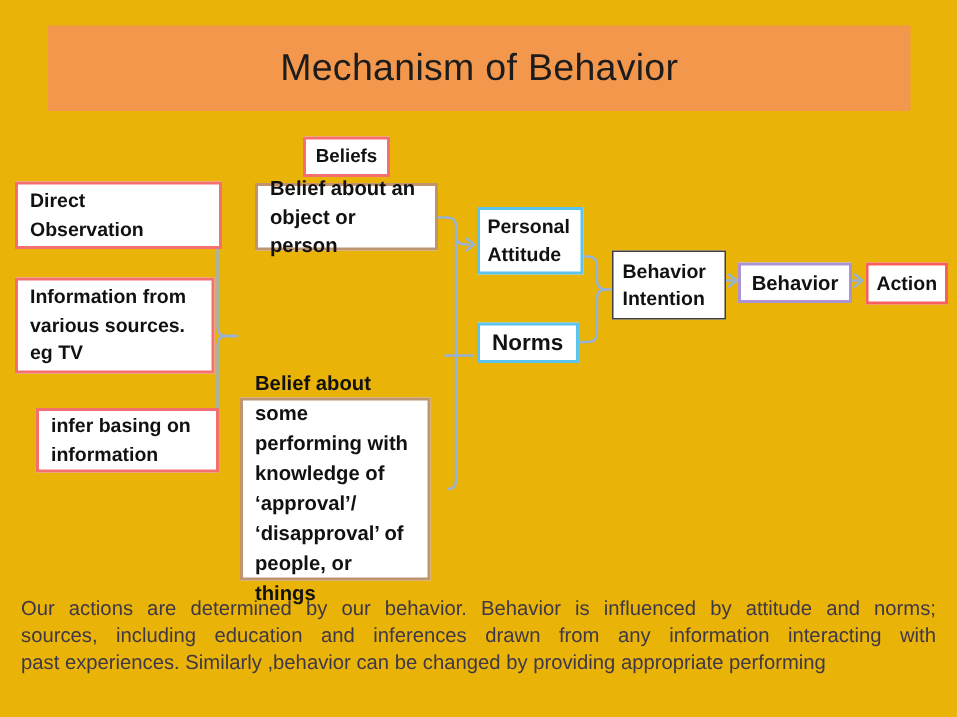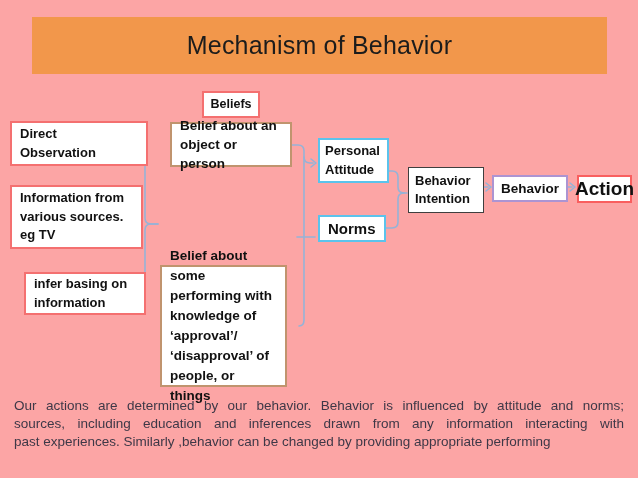--- a/index.html
+++ b/index.html
@@ -1,17 +1,17 @@
 <!DOCTYPE html>
 <html style="--title-bg: #F2974B; --source-border: #F47070; --belief-border: #C0946E; --attitude-border: #5BC3EC; --intention-border: #3F3F3F; --behavior-border: #AC94D2; --action-border: #F95F5F; --connector: #95B3D7; --box-text: #111111; --paragraph-text: #3E3847;"><head>
 <meta charset="utf-8">
 <style>
   html,body{margin:0;padding:0;background:#fff;}
   #slide{
-    position:relative;width:638px;height:478px;background:#fca5a5;overflow:hidden;
+    position:relative;width:638px;height:478px;background:#eab308;overflow:hidden;
     font-family:"Liberation Sans",sans-serif;
   }
   #title-bar{
     position:absolute;left:32px;top:17px;width:575px;height:57px;
     background:var(--title-bg,#F2974B);
     display:flex;align-items:center;justify-content:center;
   }
   #title-bar .title-text{
     font-size:25px;color:#1c1c1c;letter-spacing:.2px;
   }
@@ -34,21 +34,21 @@
   #box-src1{left:10px;top:121px;width:138px;height:45px;}
   #box-src2{left:10px;top:185px;width:133px;height:64px;}
   #box-src3{left:24px;top:272px;width:122px;height:43px;}
   #box-belief1{left:170px;top:122px;width:122px;height:45px;font-size:13.5px;}
   #box-belief2{left:165px;top:205px;width:132px;height:45px;font-size:13.5px;}
   #box-belief3{left:160px;top:265px;width:127px;height:122px;font-size:13.5px;line-height:1.48;padding:0 8px;}
   #box-pa{left:318px;top:138px;width:71px;height:45px;padding:2px 5px;}
   #box-norms{left:318px;top:215px;width:68px;height:27px;font-size:15px;}
   #box-bi{left:408px;top:167px;width:76px;height:46px;border-color:var(--intention-border,#3F3F3F);border-width:1.5px;padding:2px 6px;}
   #box-behavior{left:492px;top:175px;width:76px;height:27px;border-color:var(--behavior-border,#AC94D2);font-size:13.5px;justify-content:center;padding:0;}
-  #box-action{left:577px;top:175px;width:55px;height:28px;border-color:var(--action-border,#F95F5F);font-size:19px;justify-content:center;padding:0;}
+  #box-action{left:577px;top:175px;width:55px;height:28px;border-color:var(--action-border,#F95F5F);font-size:13px;justify-content:center;padding:0;}
   #bottom-paragraph{
     position:absolute;left:14px;top:397px;width:610px;
     font-size:13.5px;line-height:18px;color:var(--paragraph-text,#3E3847);
   }
   #bottom-paragraph .para-line{text-align:justify;text-align-last:justify;}
   #bottom-paragraph .para-line.last{text-align:left;text-align-last:left;}
 </style>
 </head>
 <body>
 

